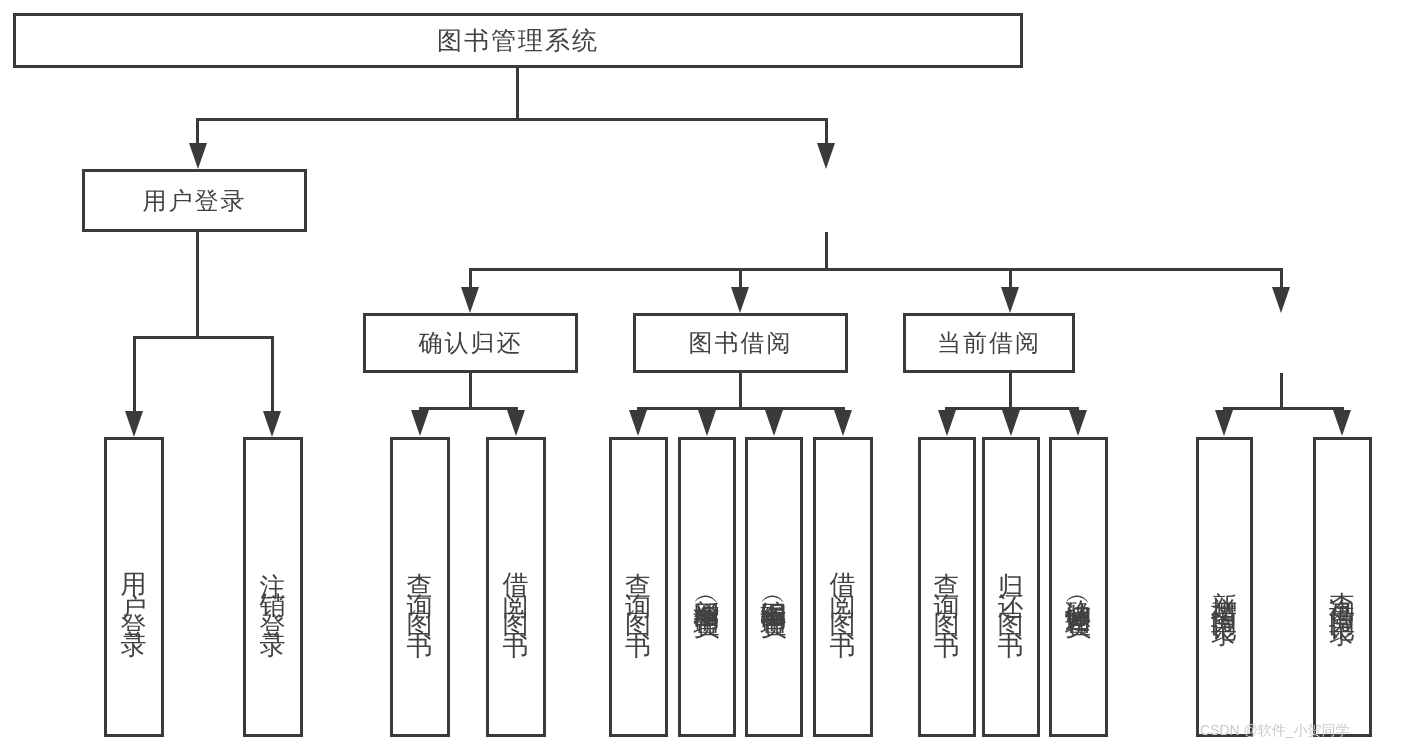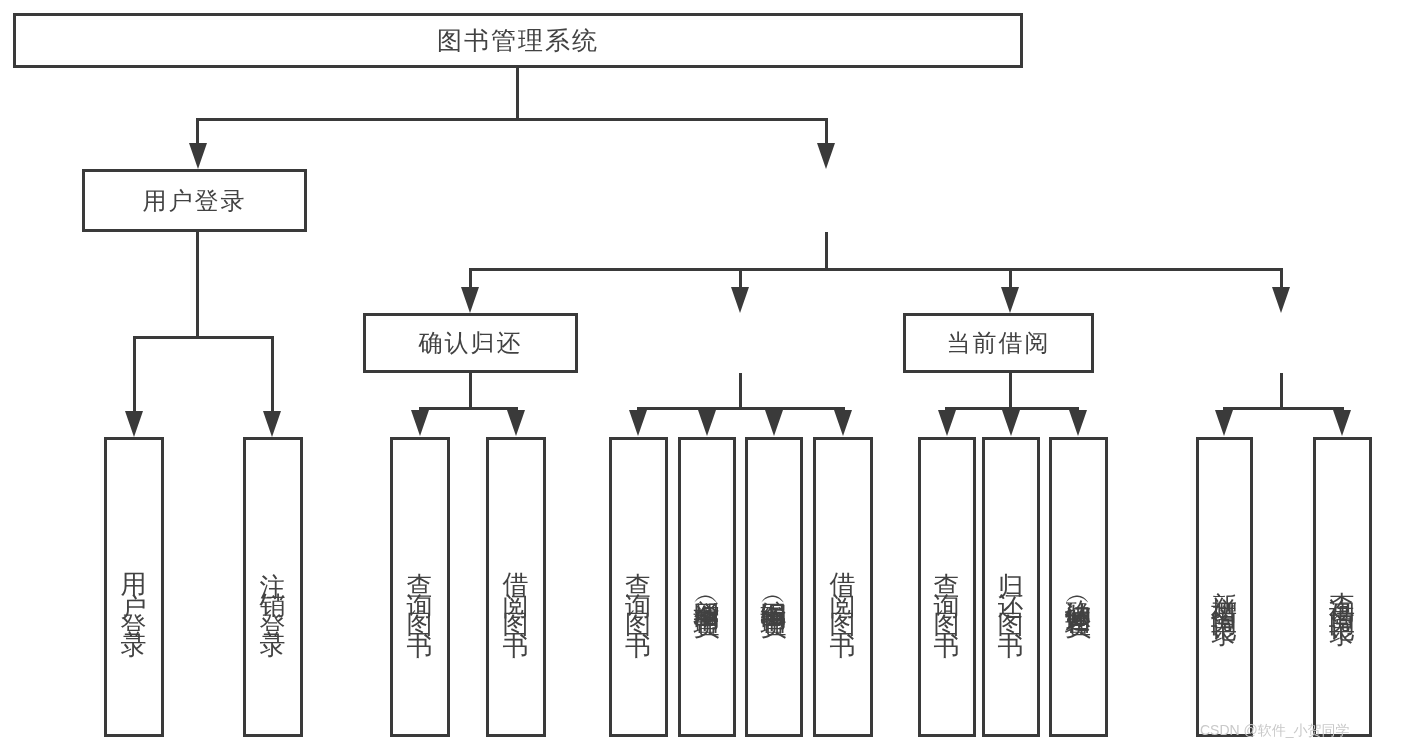--- a/index.html
+++ b/index.html
@@ -78,21 +78,24 @@
   <div class="line" style="left:1009px;top:268px;width:3px;height:22px;"></div>
   <div class="line" style="left:1280px;top:268px;width:3px;height:22px;"></div>
   <div class="arrow" style="left:461px;top:287px;"></div>
   <div class="arrow" style="left:731px;top:287px;"></div>
   <div class="arrow" style="left:1001px;top:287px;"></div>
   <div class="arrow" style="left:1272px;top:287px;"></div>
 
   <div class="box hbox" style="left:363px;top:313px;width:215px;height:60px;">
     <span>确认归还</span>
   </div>
-  <div class="box hbox" style="left:903px;top:313px;width:191px;height:60px;">
+  <div class="box hbox" style="left:633px;top:313px;width:215px;height:60px;">
+    <span>图书借阅</span>
+  </div>
+  <div class="box hbox" style="left:903px;top:313px;width:172px;height:60px;">
     <span>当前借阅</span>
   </div>
 
   <div class="line" style="left:469px;top:373px;width:3px;height:37px;"></div>
   <div class="line" style="left:419px;top:407px;width:99px;height:3px;"></div>
   <div class="arrow" style="left:411px;top:410px;"></div>
   <div class="arrow" style="left:507px;top:410px;"></div>
 
   <div class="line" style="left:739px;top:373px;width:3px;height:37px;"></div>
   <div class="line" style="left:637px;top:407px;width:208px;height:3px;"></div>

